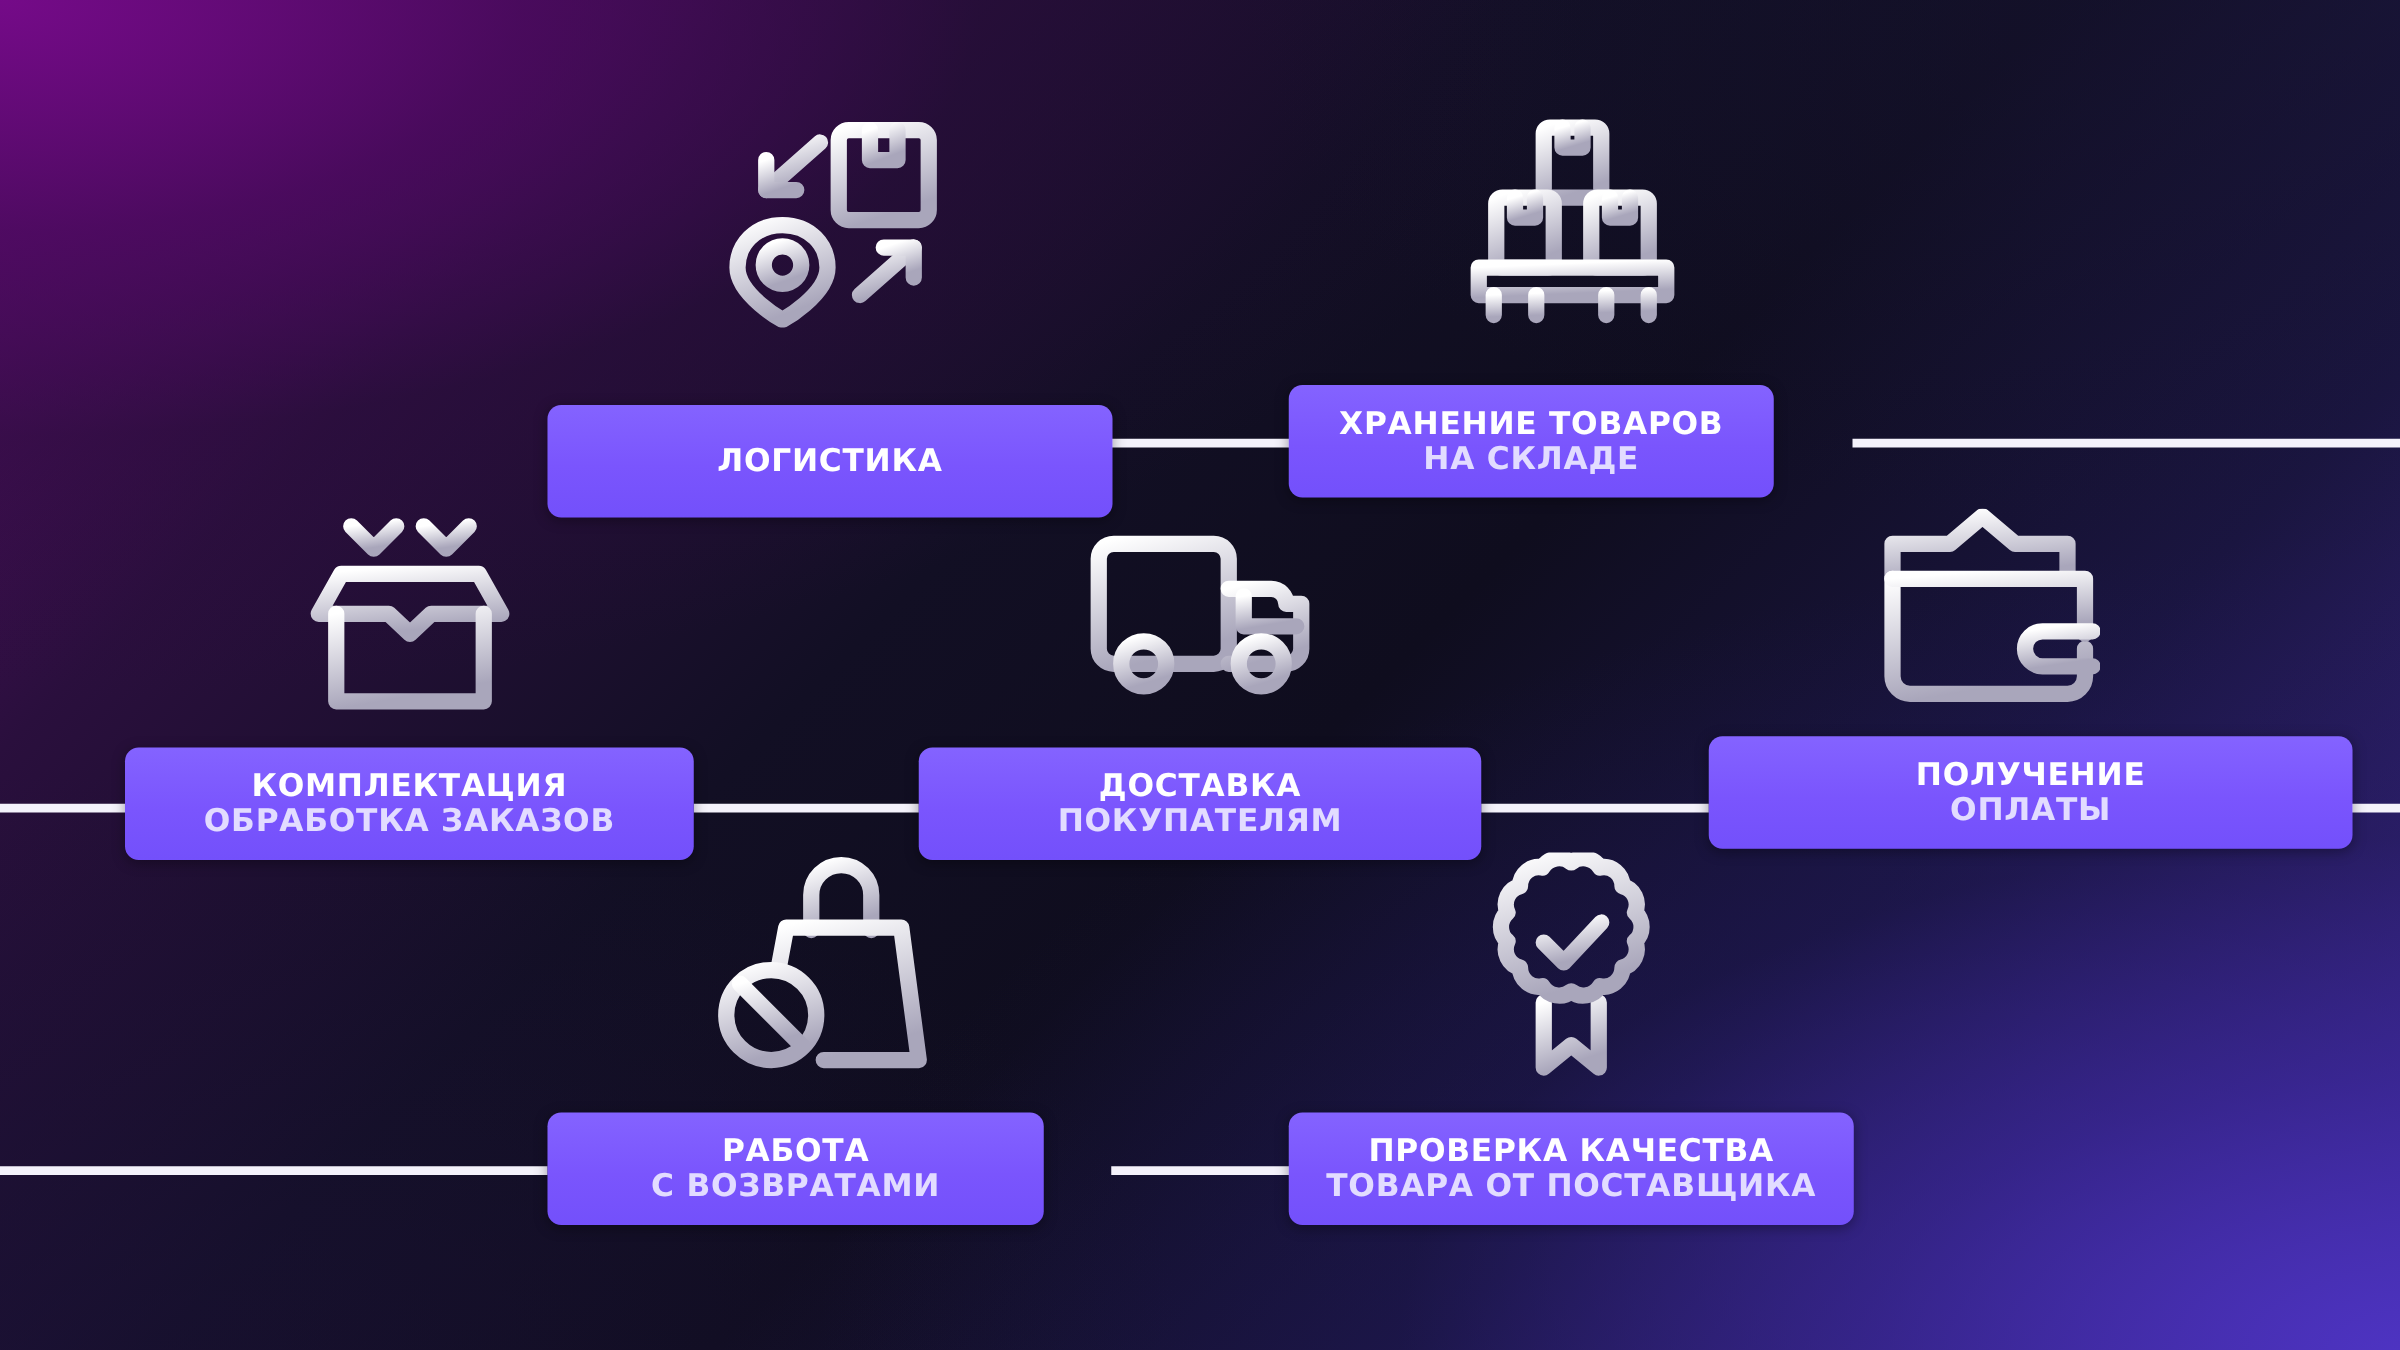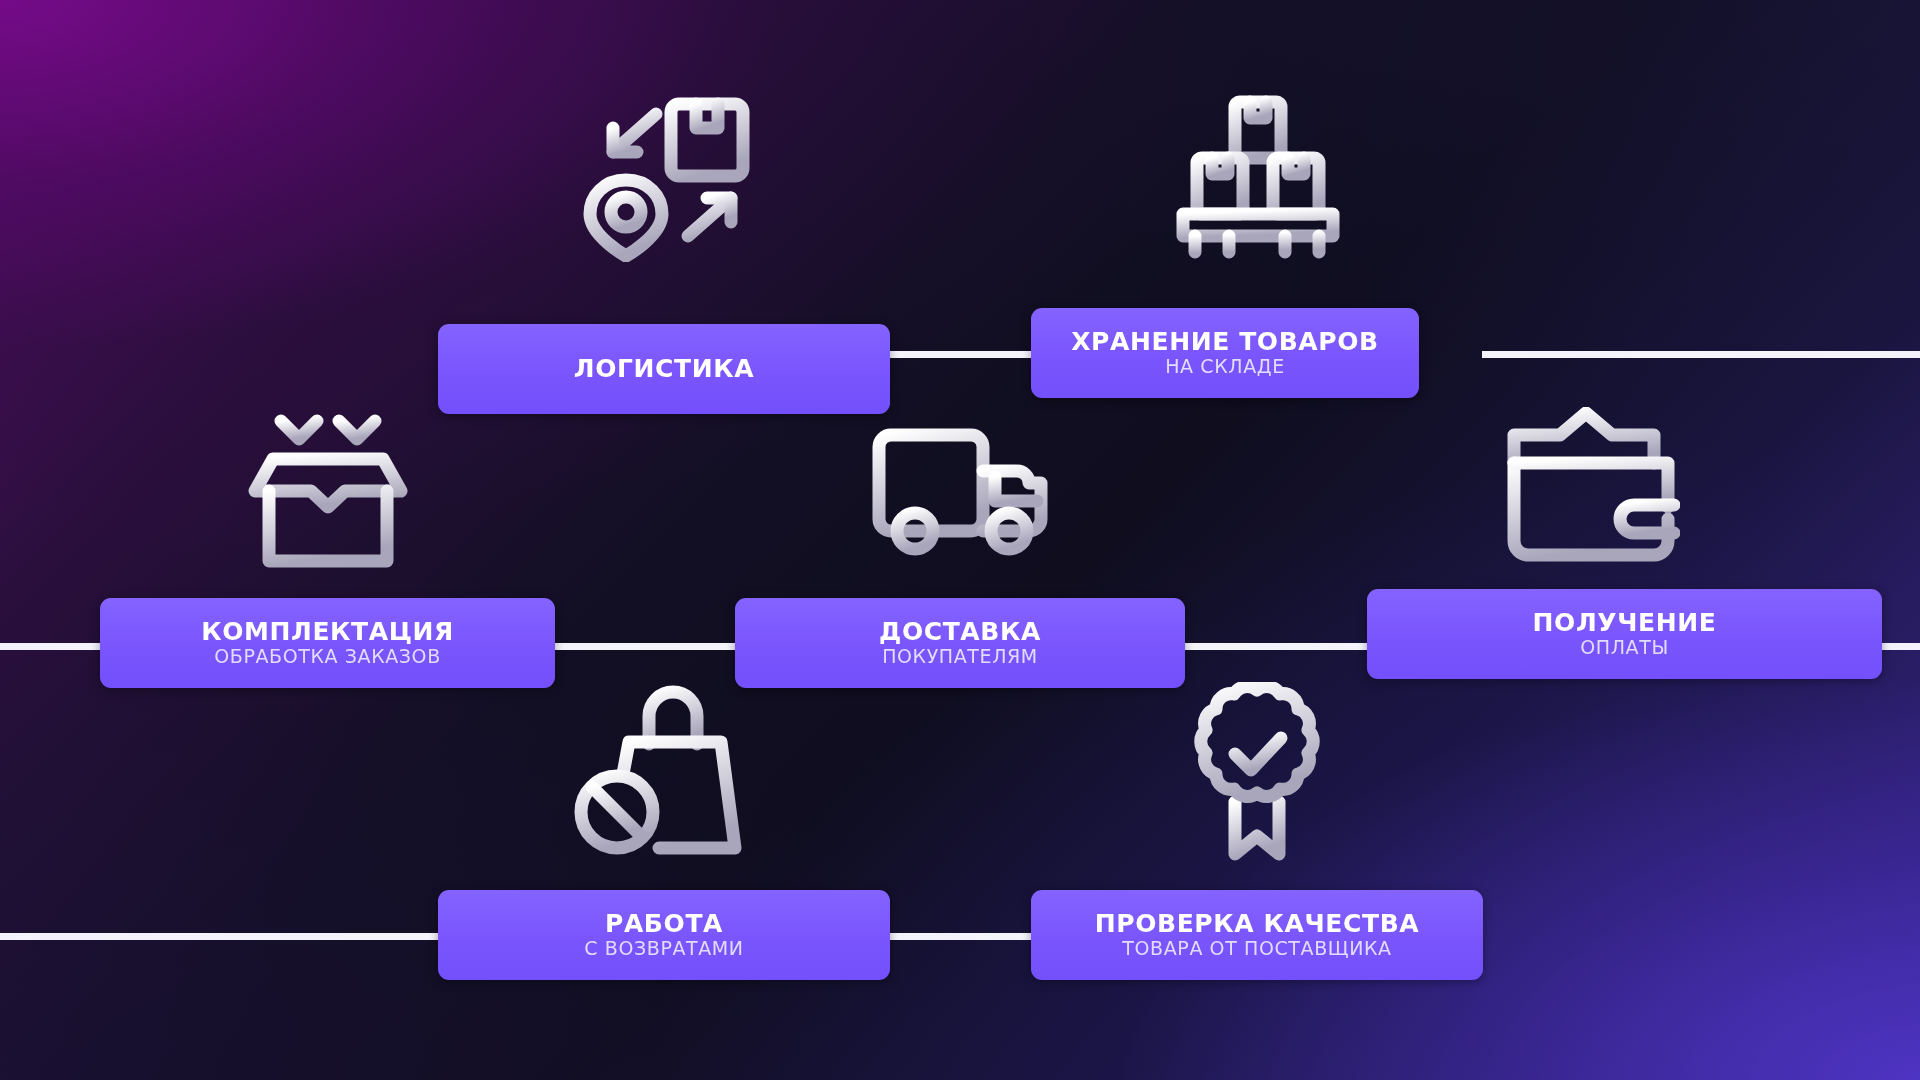--- a/index.html
+++ b/index.html
@@ -89,23 +89,23 @@
     font-family:"DejaVu Sans", sans-serif;
     font-weight:bold;
     color:#ffffff;
     font-size:25px;
     letter-spacing:0.6px;
     line-height:1.12;
     white-space:nowrap;
   }
   .pill .l2{
     font-family:"DejaVu Sans", sans-serif;
-    font-weight:normal;
+    font-weight:bold;
     color:#e2dcff;
-    font-size:19px;
+    font-size:25px;
     letter-spacing:0.6px;
     line-height:1.12;
     white-space:nowrap;
   }
 </style>
 </head>
 <body>
 
 <div id="stage">
 
@@ -286,21 +286,21 @@
 
           <path d="M78 62 L78 34 A24 24 0 0 1 126 34 L126 62"></path>
 
           <path d="M52 92 L58 60 L150 60 L164 166 L88 166"></path>
 
           <circle cx="46" cy="130" r="36"></circle>
           <path d="M21 105 L71 155"></path>
         </g>
       </svg>
     </div>
-    <div class="pill" style="left:0px; top:218px; width:452px; height:90px;">
+    <div class="pill" style="left:0px; top:218px; width:397px; height:90px;">
       <div class="l1">РАБОТА</div>
       <div class="l2">С ВОЗВРАТАМИ</div>
     </div>
   </div>
 
   <div class="node" style="left:1031px; top:672px; width:452px;">
     <div class="node-icon" style="top:10px;">
       <svg width="148" height="180" viewBox="0 0 148 180">
         <defs>
           <linearGradient id="gIcoG" x1="0" y1="0" x2="0.3" y2="1">

